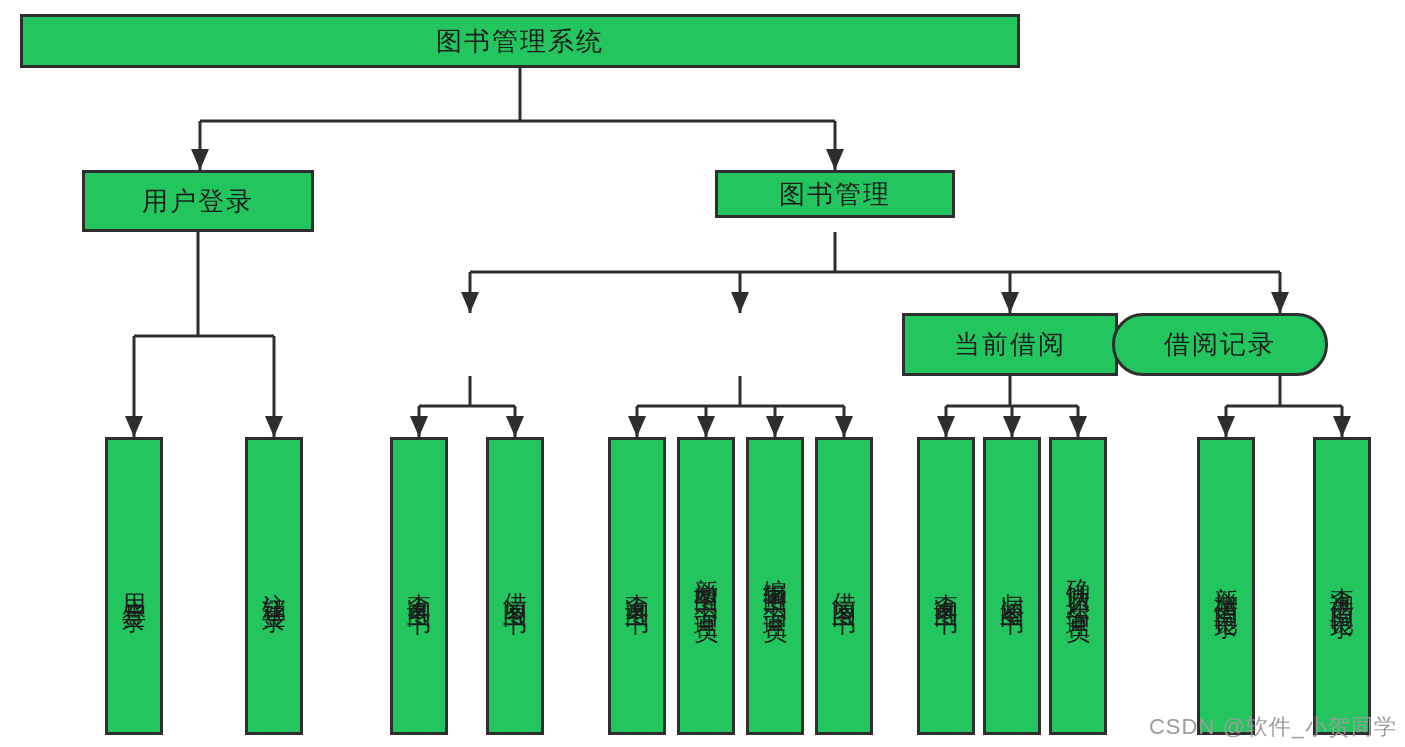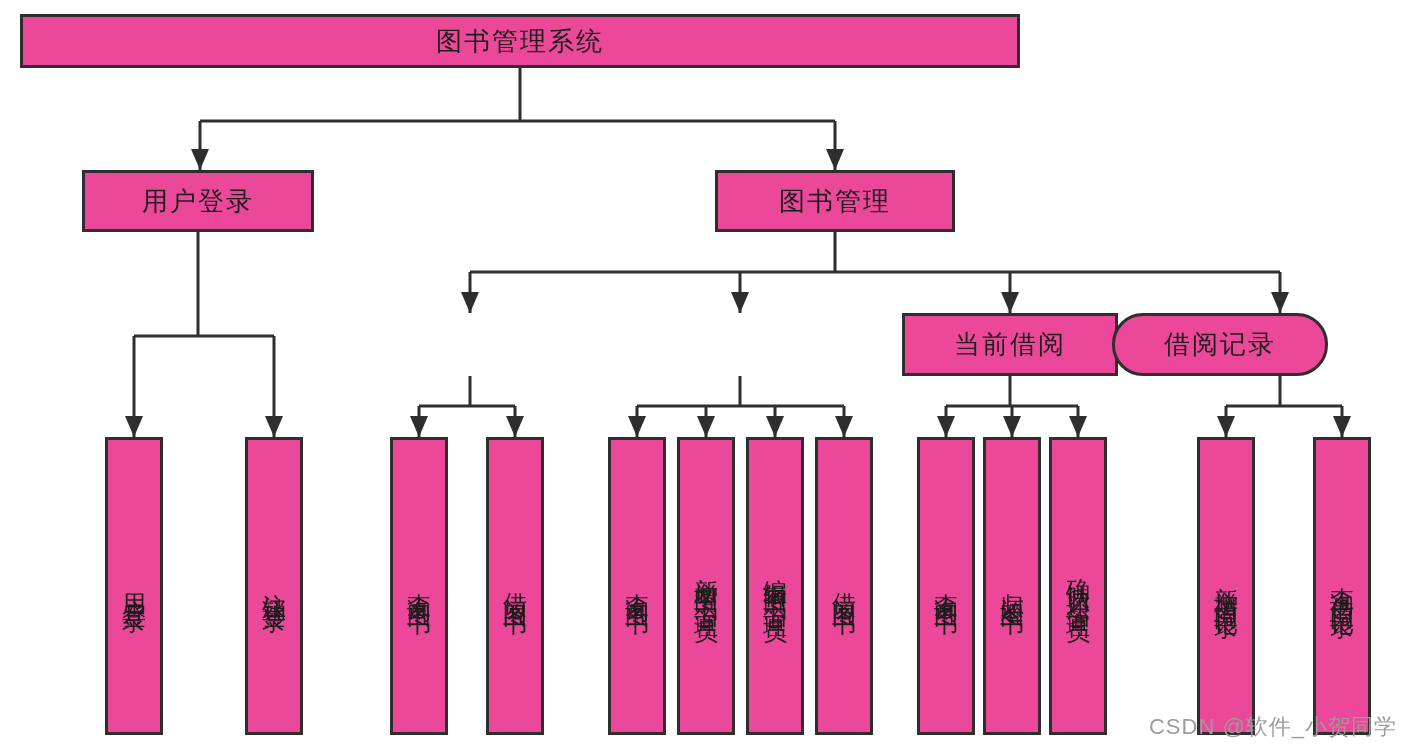--- a/index.html
+++ b/index.html
@@ -20,21 +20,21 @@
   svg.wires {
     position: absolute;
     left: 0;
     top: 0;
     z-index: 1;
   }
   .node {
     position: absolute;
     box-sizing: border-box;
     border: 3px solid #2e2e2e;
-    background: #ec4899;
+    background: #22c55e;
     display: flex;
     align-items: center;
     justify-content: center;
     color: #1c1c1c;
     z-index: 2;
   }
   .h-node span {
     font-size: 26px;
     letter-spacing: 2px;
     white-space: nowrap;
@@ -43,21 +43,21 @@
     writing-mode: vertical-rl;
     text-orientation: mixed;
     font-size: 24px;
     line-height: 1;
     letter-spacing: 6px;
     white-space: nowrap;
   }
   
   .root-box   { left: 20px;   top: 14px;  width: 1000px; height: 54px; }
   .l2-login   { left: 82px;   top: 170px; width: 232px;  height: 62px; }
-  .l2-mgmt    { left: 715px;  top: 170px; width: 240px;  height: 62px; }
+  .l2-mgmt    { left: 715px;  top: 170px; width: 240px;  height: 48px; }
   .l3         { top: 313px; width: 216px; height: 63px; }
   .l3-a { left: 362px; }
   .l3-b { left: 632px; }
   .l3-c { left: 902px; }
   .l3-d { left: 1112px; border-radius: 31px; }
   .leaf       { top: 437px; width: 58px; height: 298px; }
   .leaf-1  { left: 105px; }
   .leaf-2  { left: 245px; }
   .leaf-3  { left: 390px; }
   .leaf-4  { left: 486px; }

